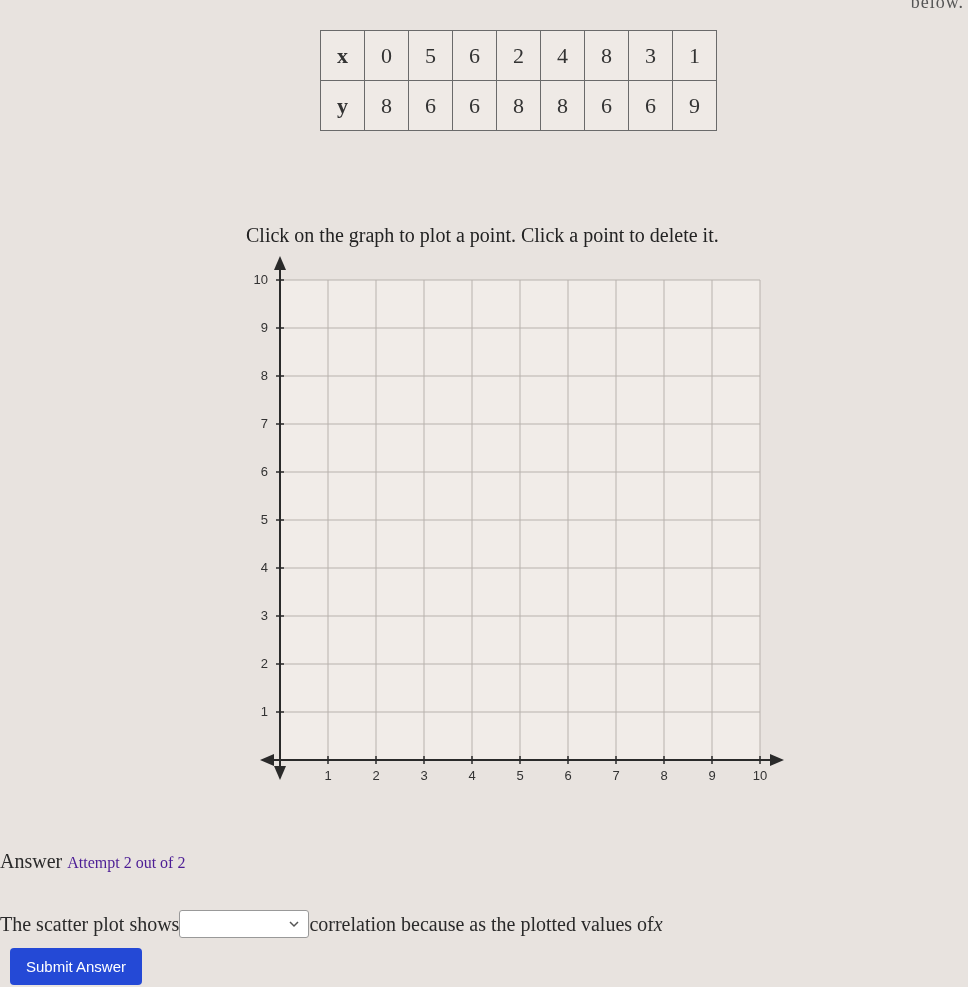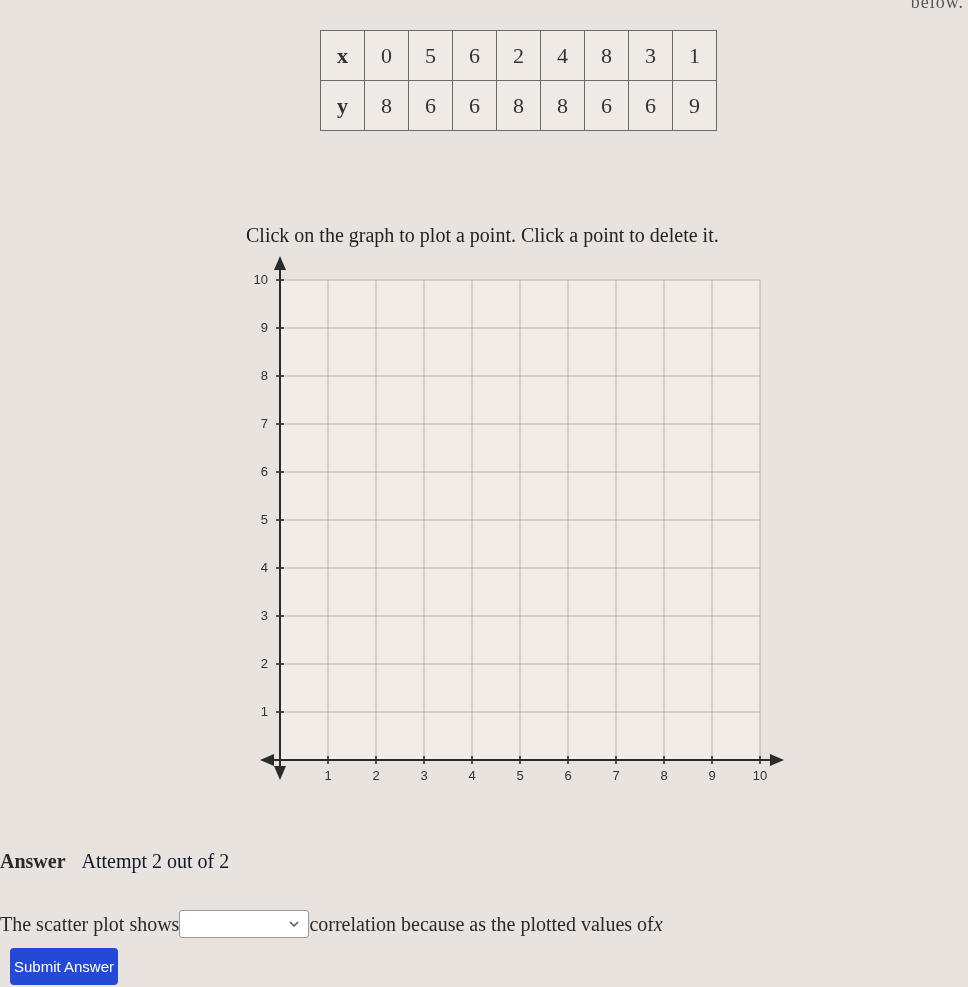--- a/index.html
+++ b/index.html
@@ -68,22 +68,22 @@
   }
   .arrowhead { fill: #2a2a2a; }
 
   
   .answer-row {
     position: absolute;
     left: 0;
     top: 850px;
     font-size: 20px;
   }
-  .answer-row .strong { font-weight: bold; margin-right: 12px; }
-  .answer-row .attempt { font-size: 20px; color: #0f172a; }
+  .answer-row .strong { font-weight: normal; margin-right: 0; }
+  .answer-row .attempt { font-size: 16px; color: #4c1d95; }
 
   .sentence-row {
     position: absolute;
     left: 0;
     top: 910px;
     font-size: 20px;
     display: flex;
     align-items: center;
     white-space: nowrap;
   }
@@ -106,21 +106,21 @@
   .sentence-row .chev svg { display:block; }
 
   .submit-btn {
     position: absolute;
     left: 10px;
     top: 948px;
     background: #2449d6;
     color: #fff;
     border: none;
     border-radius: 4px;
-    padding: 10px 4px;
+    padding: 10px 16px;
     font-size: 15px;
     font-family: Arial, sans-serif;
     cursor: pointer;
   }
 
   .math-x { font-style: italic; font-family: 'Times New Roman', serif; }
 </style>
 </head>
 <body>
 

